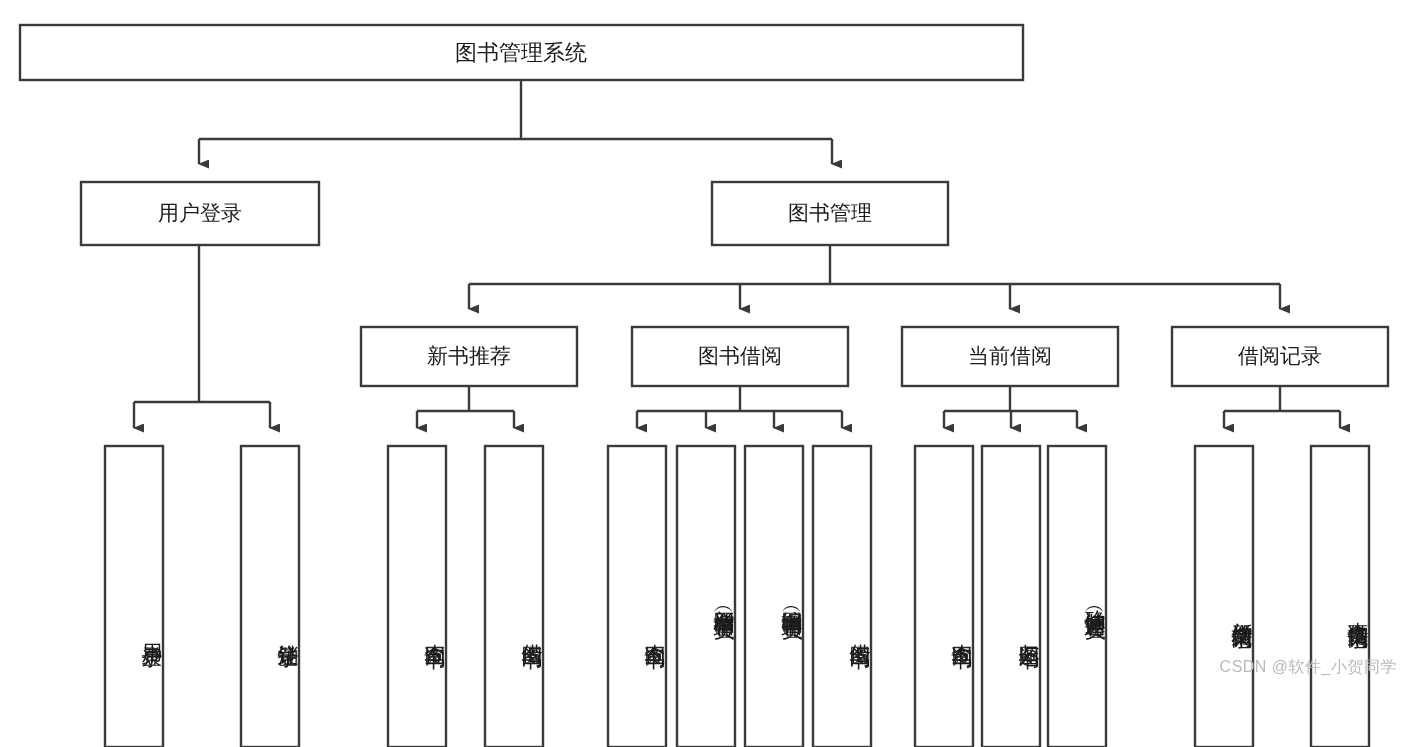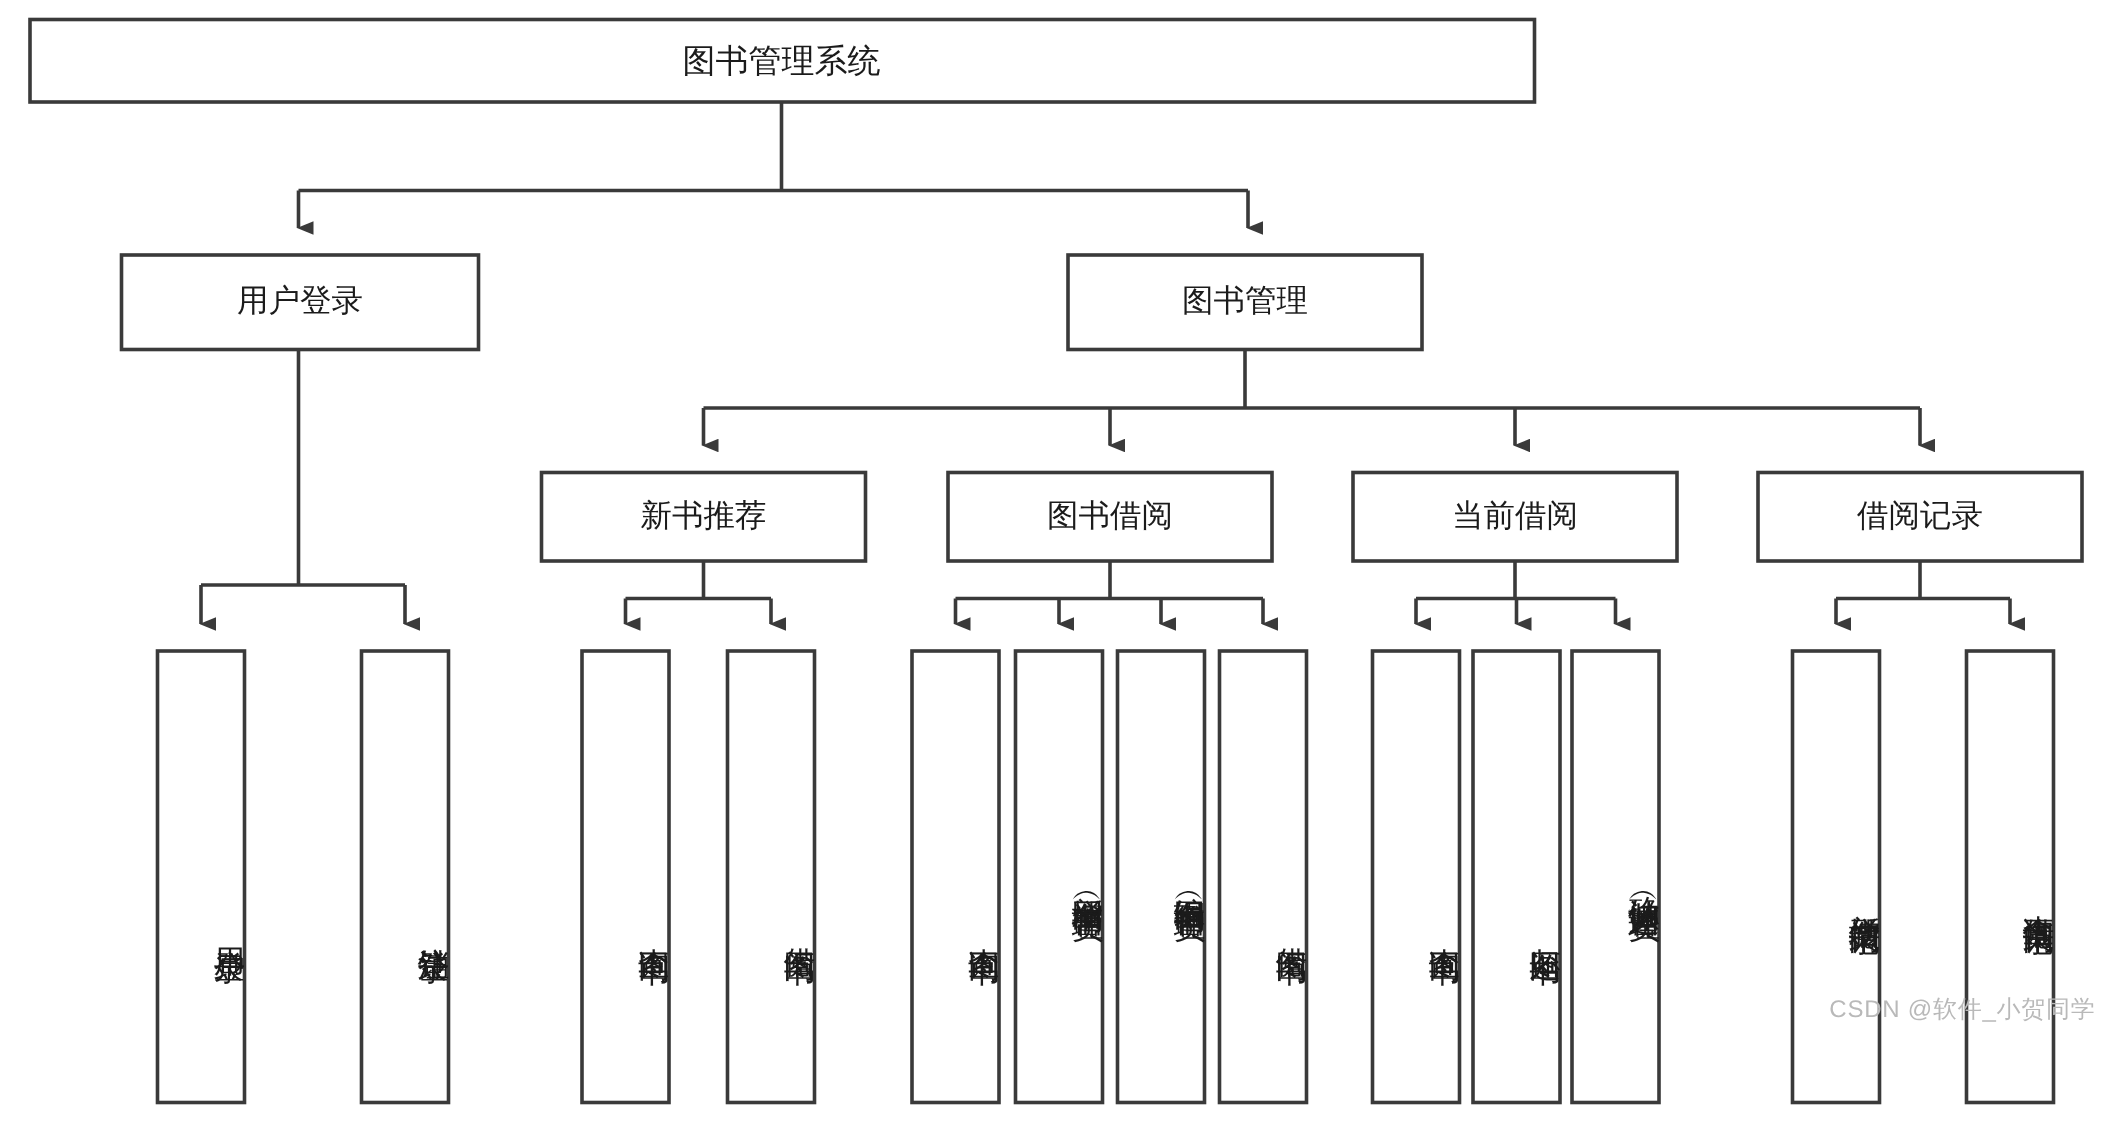--- a/index.html
+++ b/index.html
@@ -11,20 +11,21 @@
     width: 1405px;
     height: 747px;
     overflow: hidden;
     font-family: "Liberation Sans", "DejaVu Sans", sans-serif;
   }
   #diagram-root {
     position: relative;
     width: 1405px;
     height: 686px;
     background: #ffffff;
+    margin-top: 12px;
   }
   svg.diagram {
     position: absolute;
     top: 0;
     left: 0;
     width: 1405px;
     height: 747px;
   }
   .node-box {
     fill: #ffffff;
@@ -62,21 +63,21 @@
     font-size: 21px;
     line-height: 1.06;
     color: #1b1b1b;
     letter-spacing: 1.5px;
     white-space: nowrap;
     pointer-events: none;
   }
   .watermark {
     position: absolute;
     right: 8px;
-    bottom: 2px;
+    bottom: 20px;
     font-family: "Liberation Sans", "DejaVu Sans", sans-serif;
     font-size: 16px;
     color: #b9b9b9;
     letter-spacing: 0.5px;
     user-select: none;
   }
 </style>
 </head>
 <body>
 

